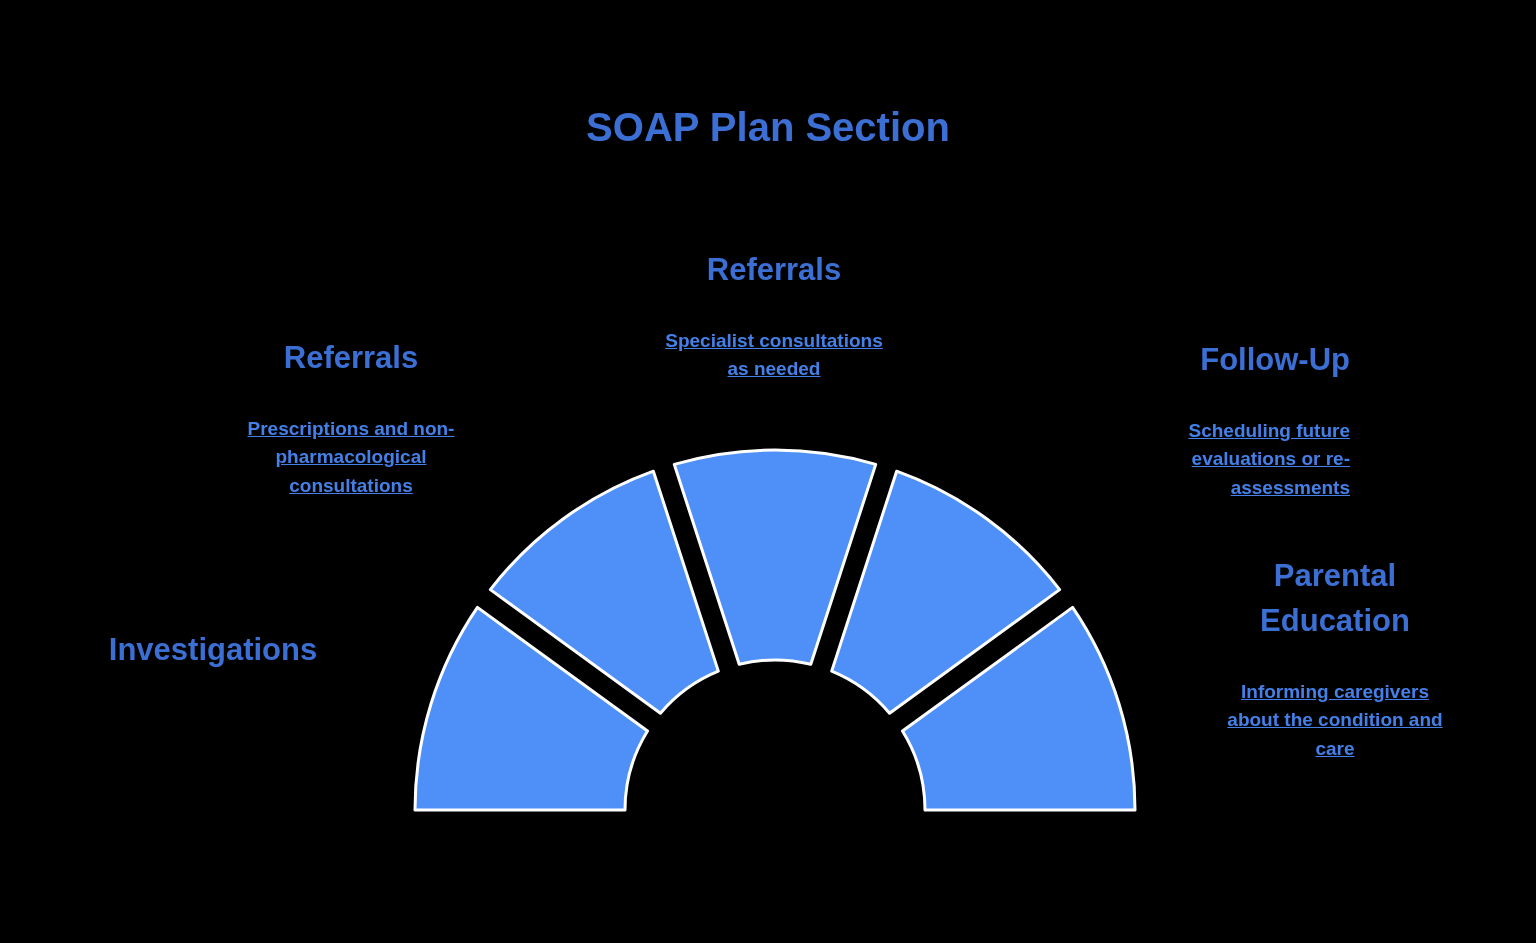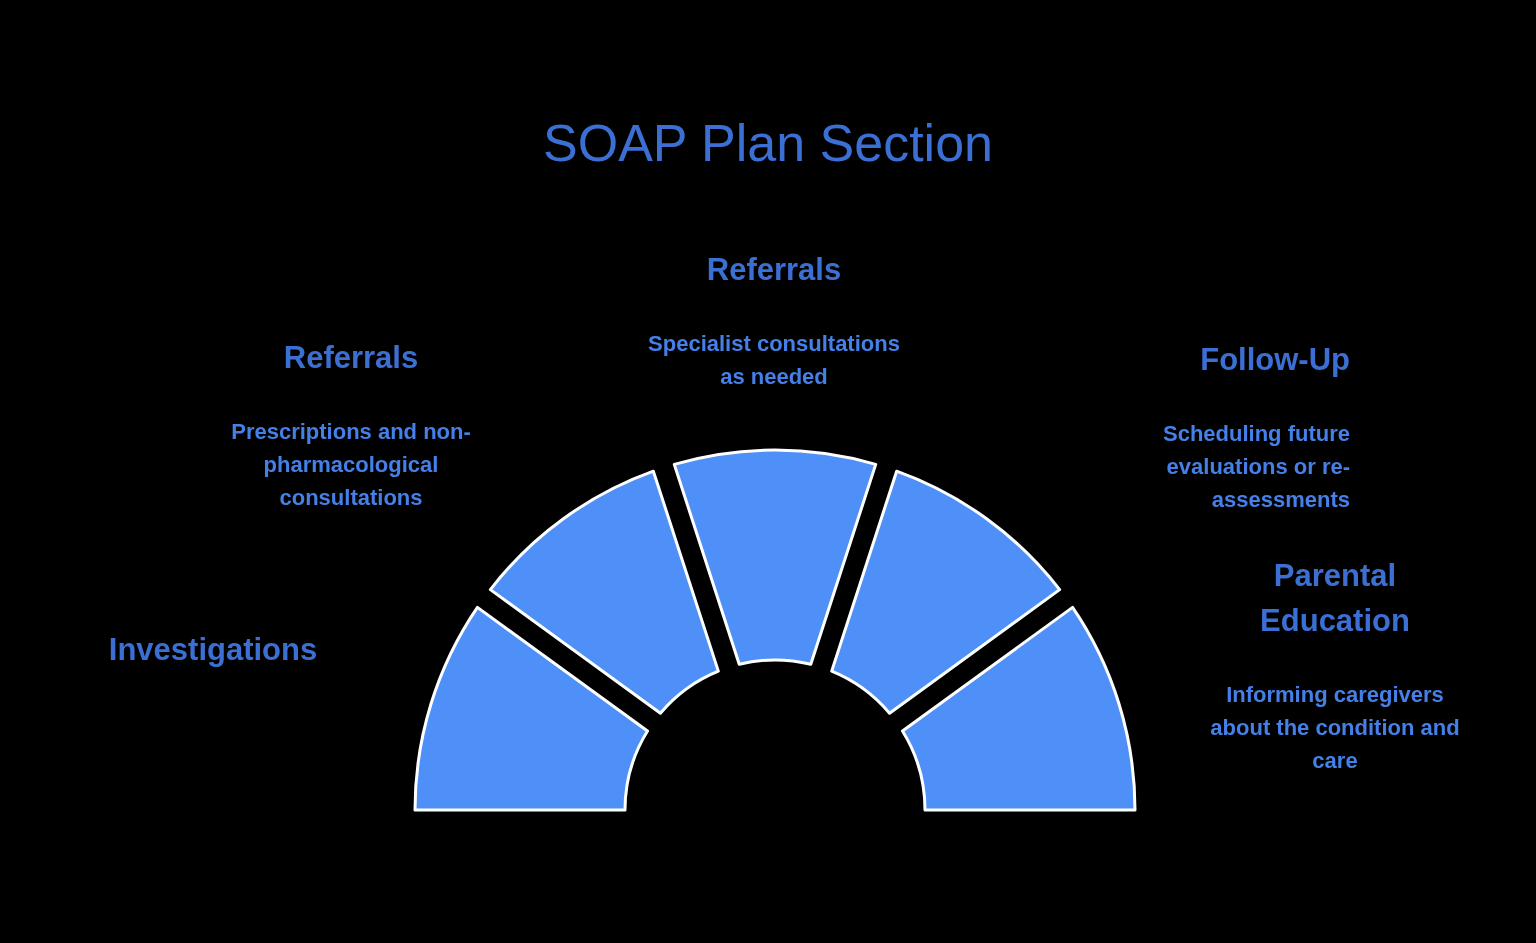--- a/index.html
+++ b/index.html
@@ -5,39 +5,40 @@
   html,body{margin:0;padding:0;}
   body{
     width:1536px;height:943px;
     background:#000000;
     font-family:"Liberation Sans", sans-serif;
     position:relative;overflow:hidden;
   }
   .page-title{
     position:absolute;top:78px;left:0;width:1536px;
     text-align:center;
-    font-size:52px;font-weight:normal;
+    font-size:40px;font-weight:bold;
     color:var(--heading,#3c6fd4);
     white-space:pre-line;
   }
   .fan-svg{position:absolute;left:0;top:0;}
   .label{
     position:absolute;text-align:center;white-space:pre-line;
   }
   .label h3{
     margin:0 0 16px 0;
     font-size:31px;line-height:1.45;font-weight:bold;
     color:var(--heading,#3c6fd4);
     white-space:pre-line;
   }
   .label p{
     margin:0;
-    font-size:22px;line-height:1.5;font-weight:bold;
+    font-size:19px;line-height:1.5;font-weight:bold;
     color:var(--body,#4480e8);
     white-space:pre-line;
+    text-decoration:underline;
   }
   .label--investigations{left:40px;  top:610px;width:346px;}
   .label--treatment     {left:183px; top:318px;width:336px;}
   .label--referrals     {left:604px; top:230px;width:340px;}
   .label--follow-up     {left:1046px;top:320px;width:304px;text-align:right;}
   .label--parental-education{left:1170px;top:536px;width:330px;}
 </style>
 </head>
 <body style="background: rgb(0, 0, 0);">
 

